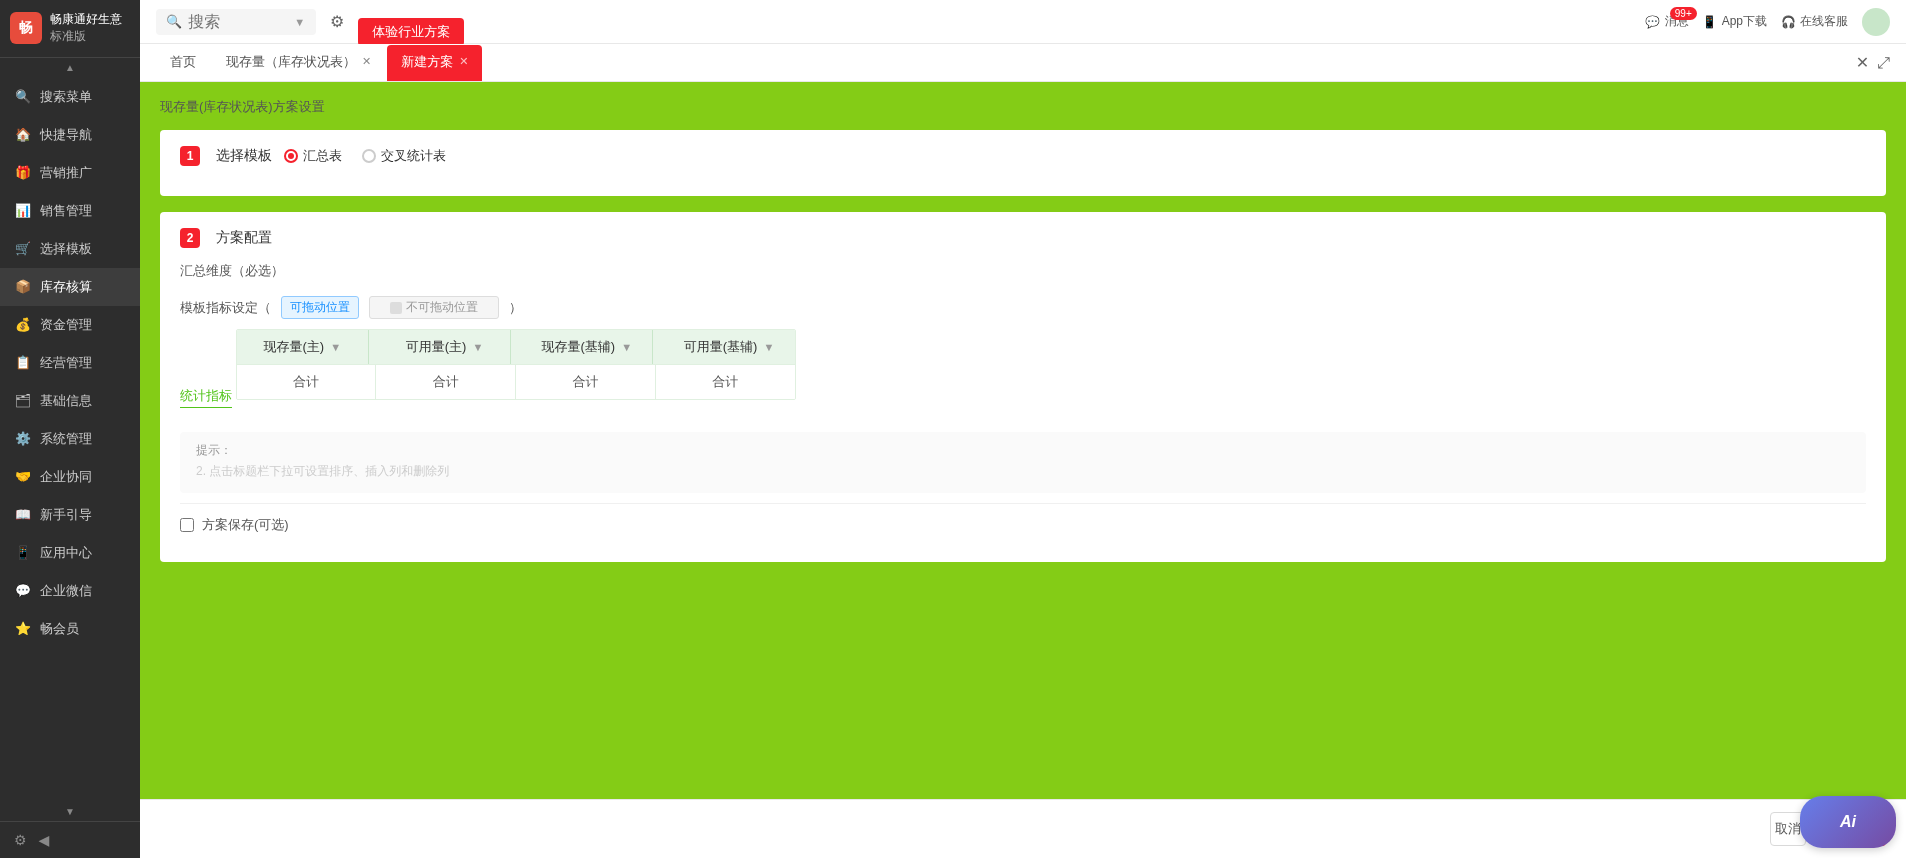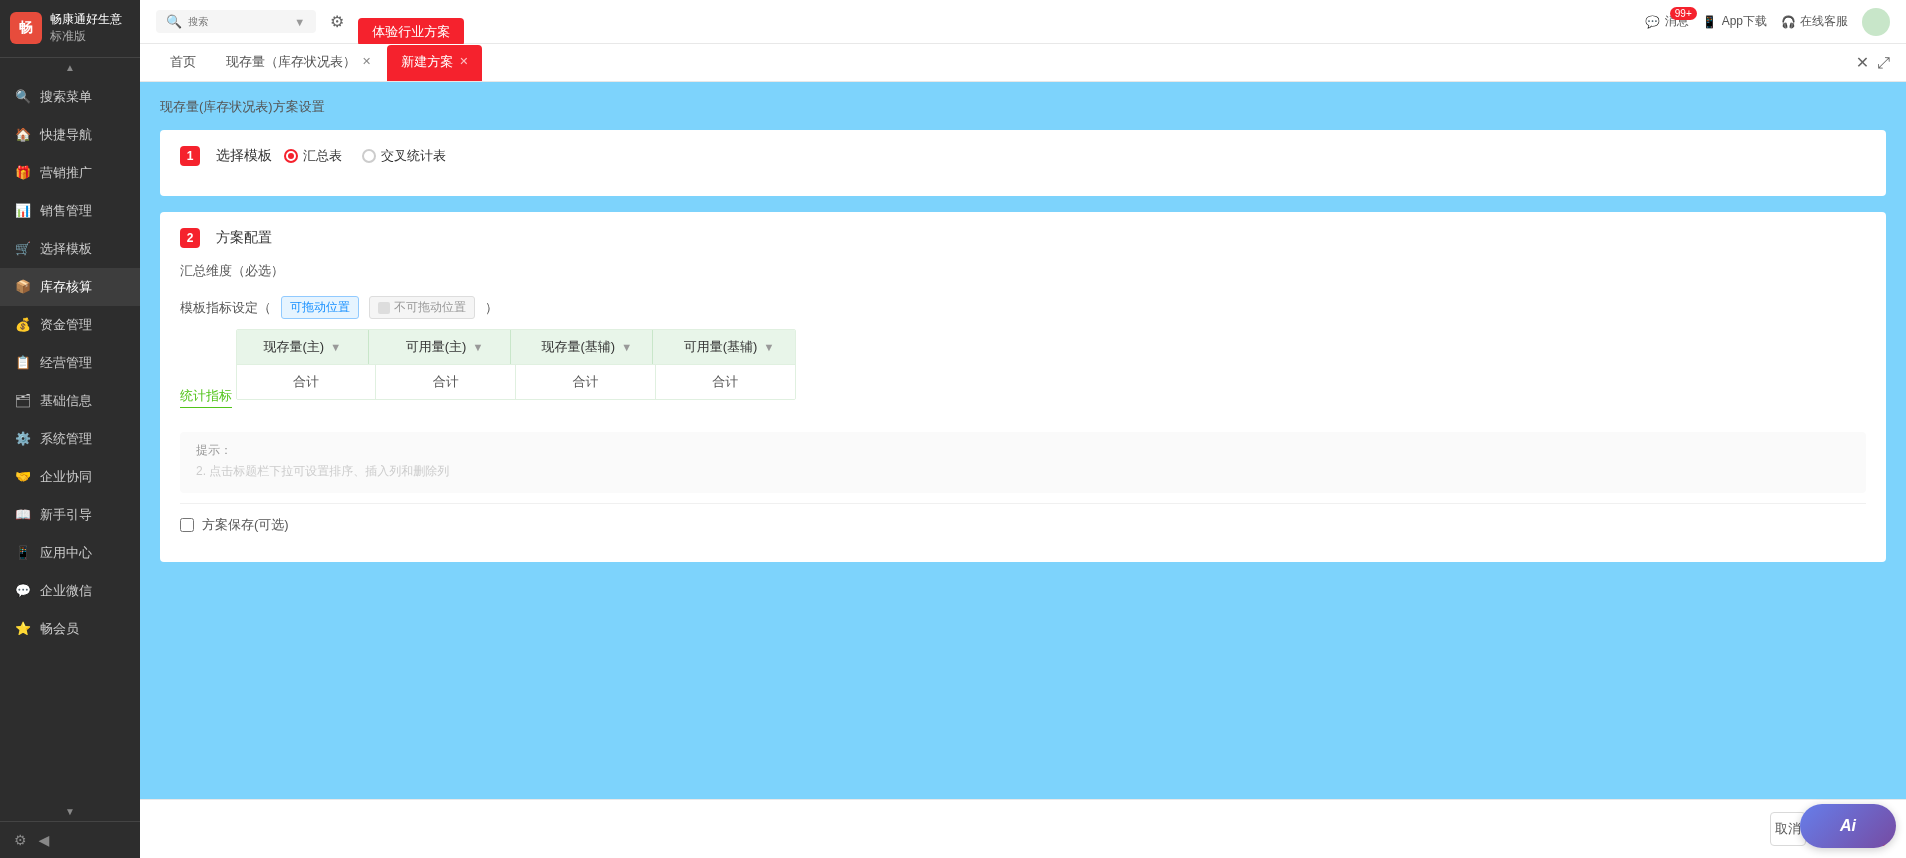--- a/index.html
+++ b/index.html
@@ -87,21 +87,21 @@
       background: #f5f5f5;
       border-radius: 4px;
       padding: 4px 10px;
       gap: 6px;
       min-width: 160px;
     }
     .topbar-search input {
       border: none;
       background: transparent;
       outline: none;
-      font-size: 10px;
+      font-size: 16px;
       color: #999;
       width: 100px;
     }
     .topbar-dropdown-icon { color: #999; font-size: 11px; }
     .topbar-settings-icon { color: #666; cursor: pointer; font-size: 16px; margin-left: 4px; }
     .topbar-trial-btn {
       background: #f5222d;
       color: white;
       border: none;
       border-radius: 4px;
@@ -167,21 +167,21 @@
     .tab-close { font-size: 11px; opacity: 0.7; }
     .tab-home { color: #555; }
     .tab-right-icons { margin-left: auto; display: flex; gap: 8px; align-items: center; }
     .tab-icon-btn { cursor: pointer; color: #666; font-size: 16px; }
 
     
     .content {
       flex: 1;
       overflow-y: auto;
       padding: 16px 20px;
-      background: #7dd3fc;
+      background: #84cc16;
       position: relative;
     }
 
     .page-title {
       font-size: 13px;
       color: #555;
       margin-bottom: 14px;
     }
 
     .section-card {
@@ -275,21 +275,21 @@
       border: 1px solid #91caff;
       border-radius: 3px;
       padding: 2px 8px;
       font-size: 12px;
     }
     .non-draggable-tag {
       background: #f5f5f5;
       color: #999;
       border: 1px solid #ddd;
       border-radius: 3px;
-      padding: 2px 8px;
+      padding: 2px 20px;
       font-size: 12px;
       display: flex;
       align-items: center;
       gap: 4px;
     }
 
     
     .stats-section-label {
       color: #52c41a;
       font-size: 13px;
@@ -401,21 +401,21 @@
       cursor: pointer;
       font-size: 13px;
     }
 
     
     .ai-fab {
       position: fixed;
       bottom: 10px;
       right: 10px;
       width: 96px;
-      height: 44px;
+      height: 52px;
       background: linear-gradient(135deg, #667eea 0%, #764ba2 100%);
       color: white;
       border-radius: 22px;
       display: flex;
       align-items: center;
       justify-content: center;
       font-size: 16px;
       font-weight: bold;
       cursor: pointer;
       box-shadow: 0 2px 8px rgba(0,0,0,0.2);

